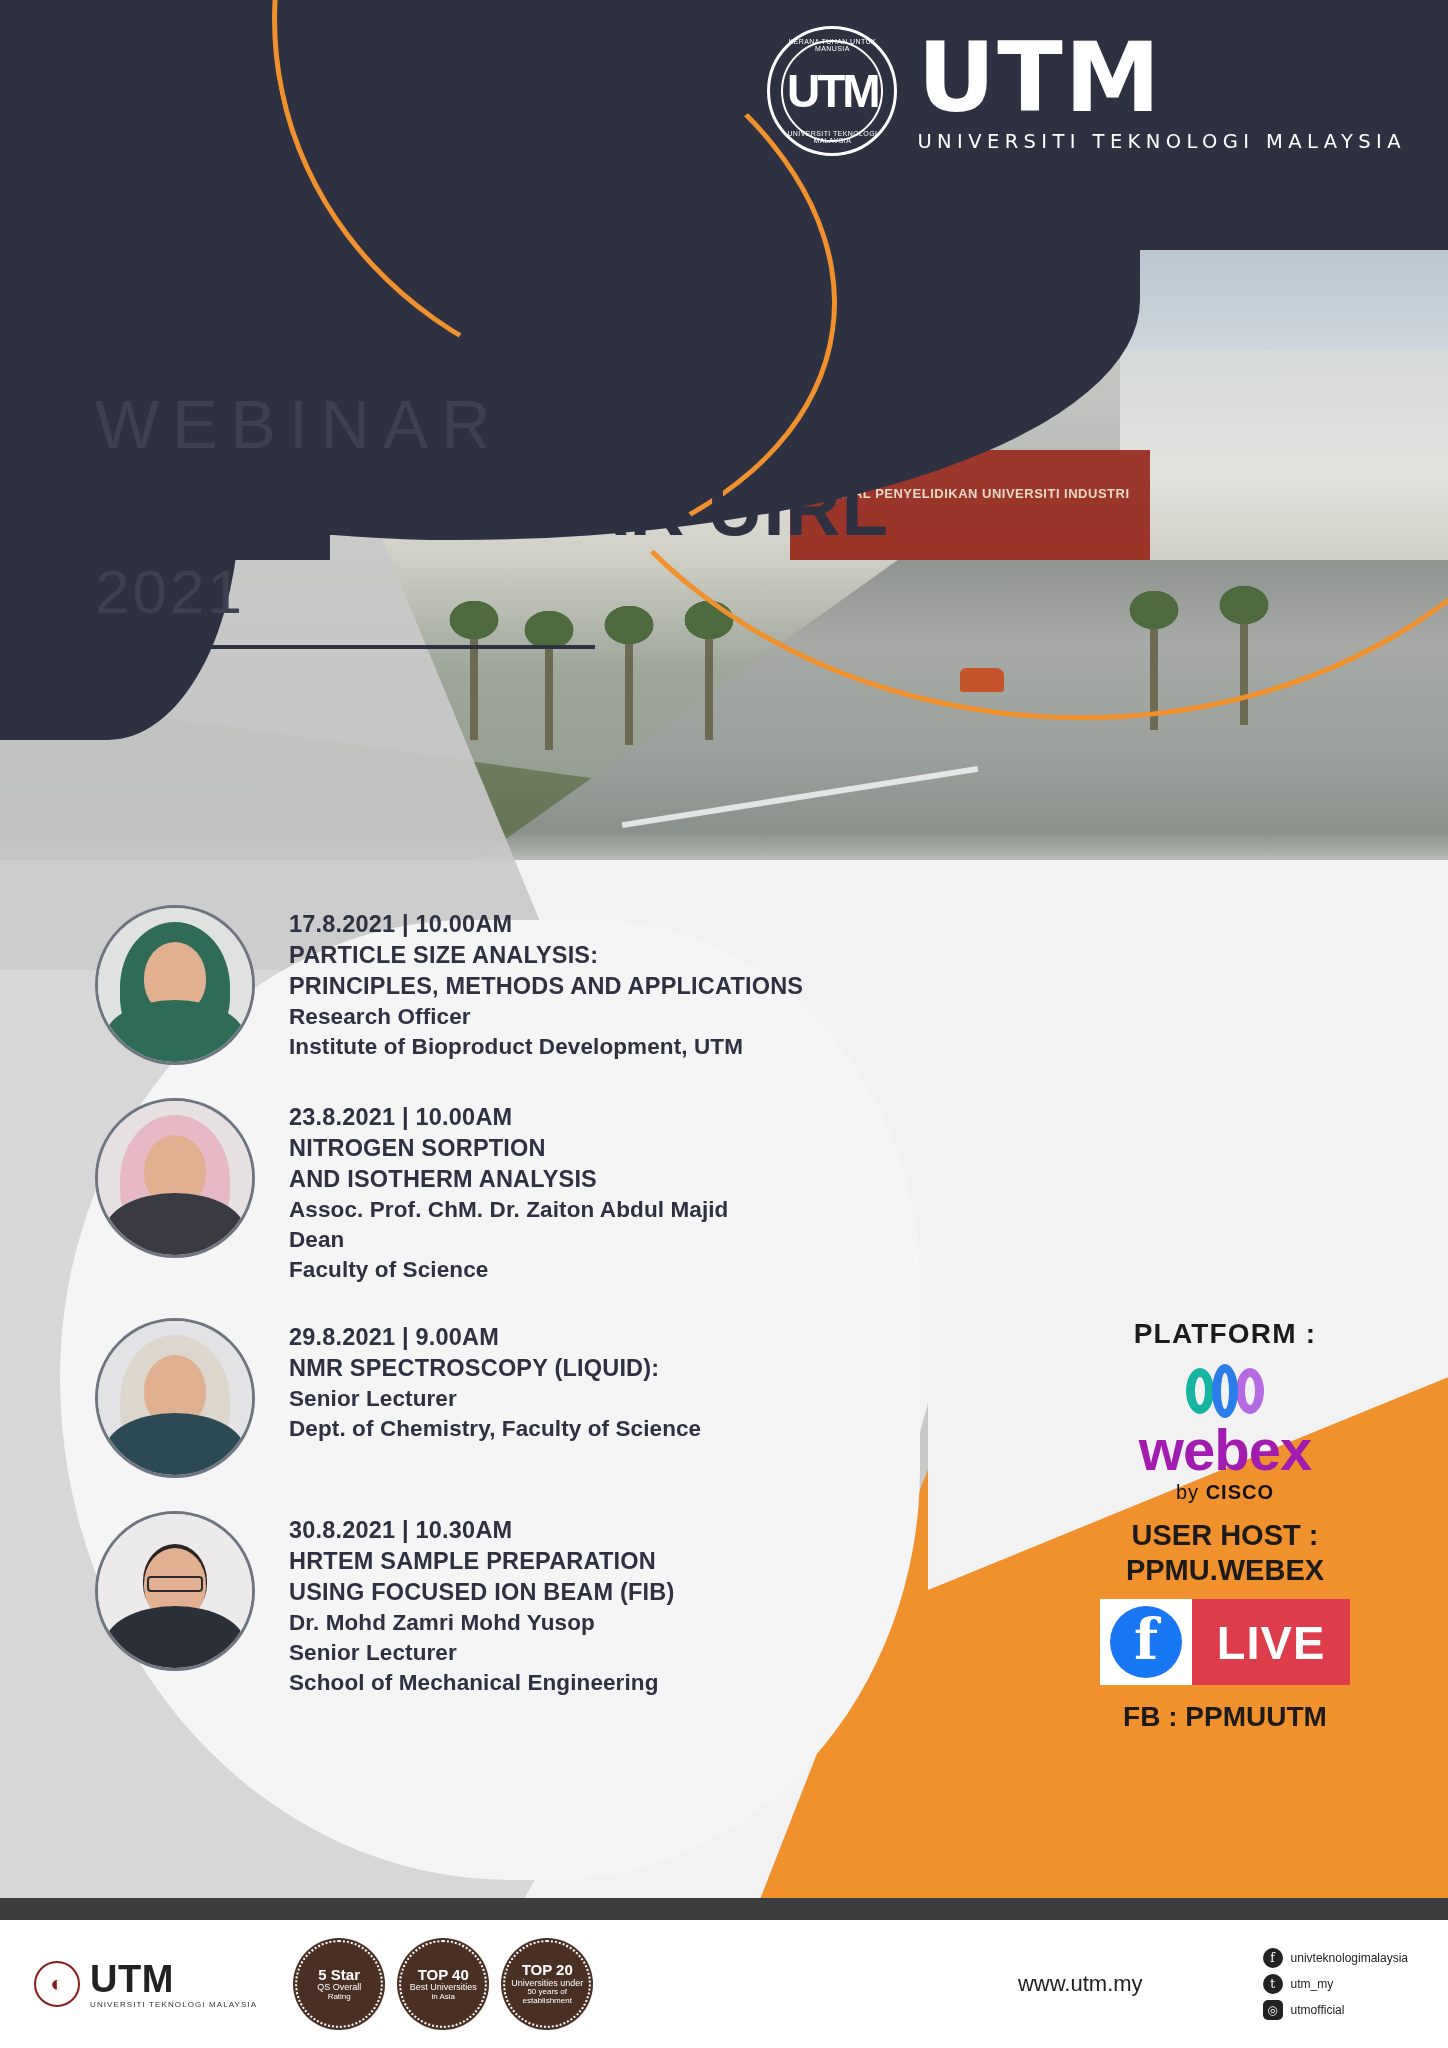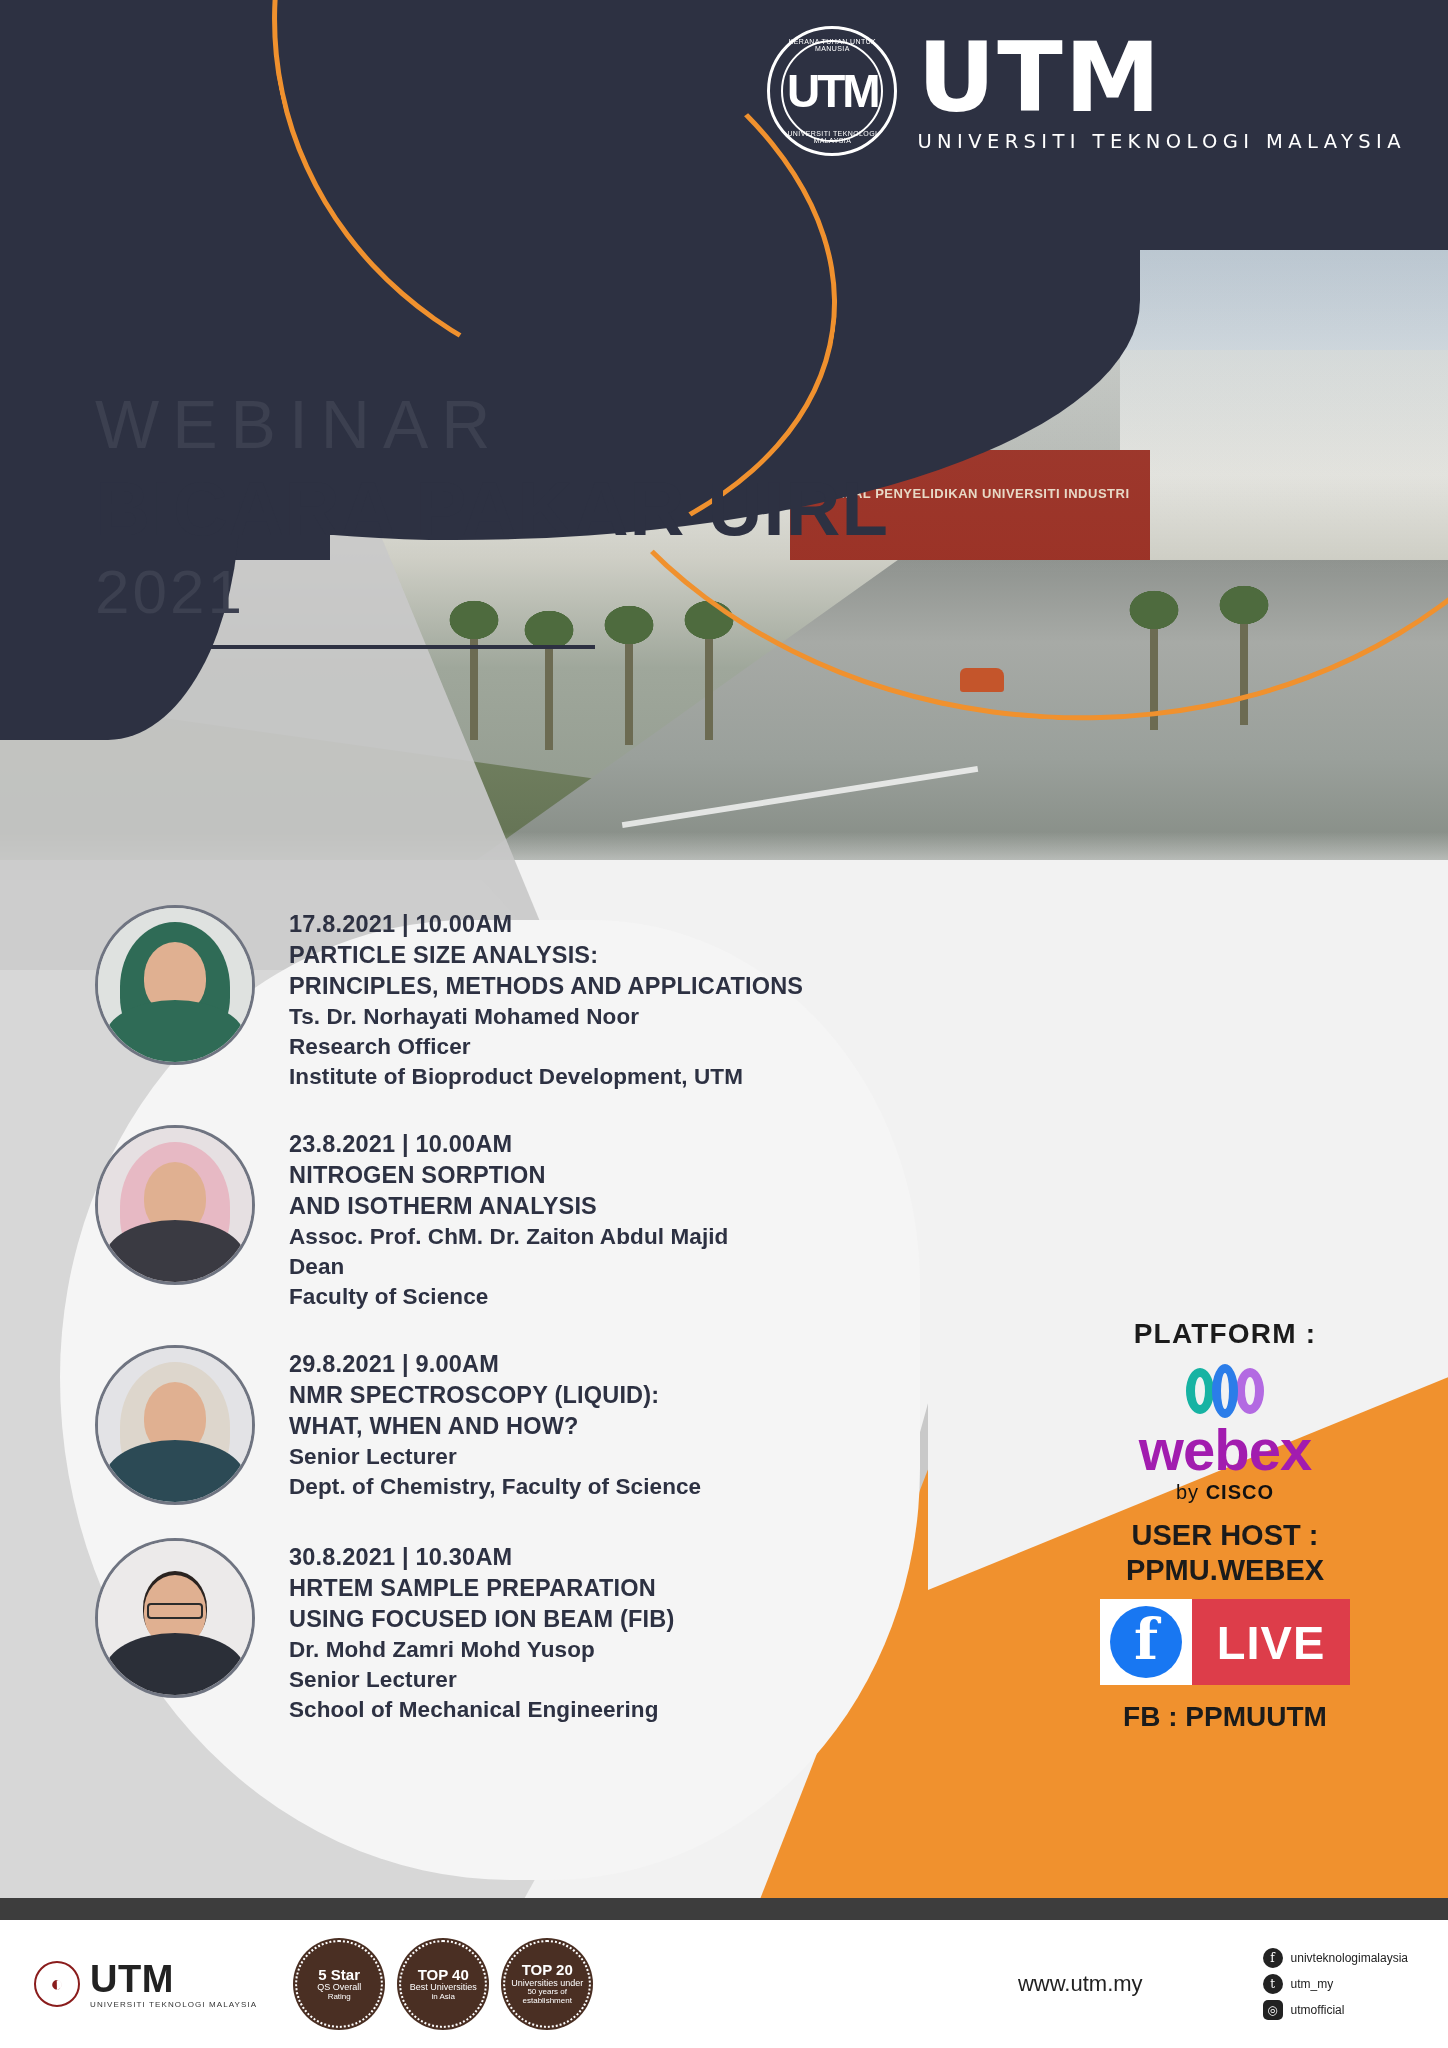--- a/index.html
+++ b/index.html
@@ -418,21 +418,20 @@
       <div class="avatar">
         <div class="av-bg" style="background:#dfe2e0;"></div>
         <div class="av-scarf" style="background:#2f6b56;"></div>
         <div class="av-face"></div>
         <div class="av-body" style="background:#2f6b56;"></div>
       </div>
       <div class="sp-text">
         <div class="sp-date">17.8.2021 | 10.00AM</div>
         <div class="sp-topic">PARTICLE SIZE ANALYSIS:</div>
         <div class="sp-topic">PRINCIPLES, METHODS AND APPLICATIONS</div>
-        <div class="sp-name">Ts. Dr. Norhayati Mohamed Noor</div>
         <div class="sp-role">Research Officer</div>
         <div class="sp-org">Institute of Bioproduct Development, UTM</div>
       </div>
     </div>
 
     <div class="speaker">
       <div class="avatar">
         <div class="av-bg" style="background:#e6e0e2;"></div>
         <div class="av-scarf" style="background:#e7b9c4;"></div>
         <div class="av-face"></div>
@@ -451,21 +450,20 @@
     <div class="speaker">
       <div class="avatar">
         <div class="av-bg" style="background:#e3e3e6;"></div>
         <div class="av-scarf" style="background:#ddd6cc;"></div>
         <div class="av-face"></div>
         <div class="av-body" style="background:#2c4a55;"></div>
       </div>
       <div class="sp-text">
         <div class="sp-date">29.8.2021 | 9.00AM</div>
         <div class="sp-topic">NMR SPECTROSCOPY (LIQUID):</div>
-        <div class="sp-topic">WHAT, WHEN AND HOW?</div>
         <div class="sp-role">Senior Lecturer</div>
         <div class="sp-org">Dept. of Chemistry, Faculty of Science</div>
       </div>
     </div>
 
     <div class="speaker">
       <div class="avatar">
         <div class="av-bg" style="background:#eceaea;"></div>
         <div class="av-head" style="background:#2a2320;"></div>
         <div class="av-face"></div>

